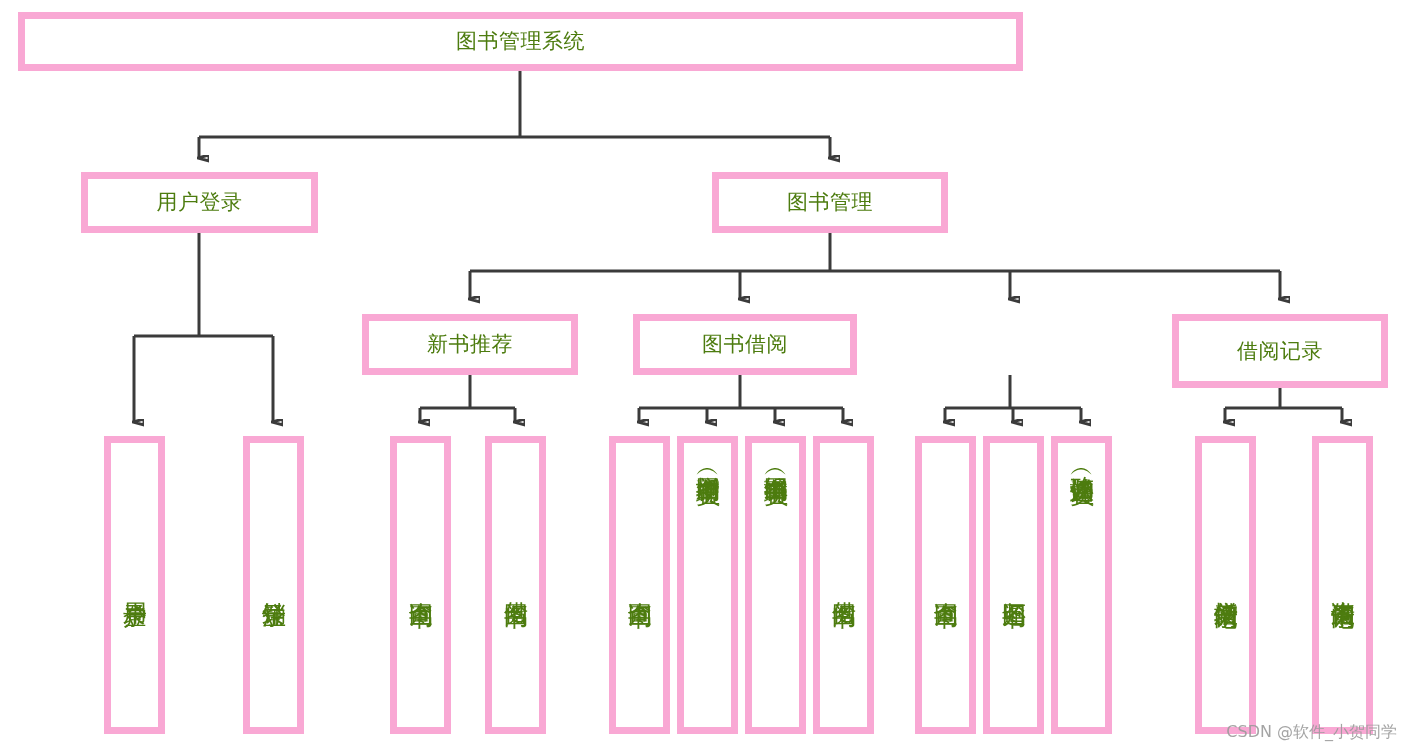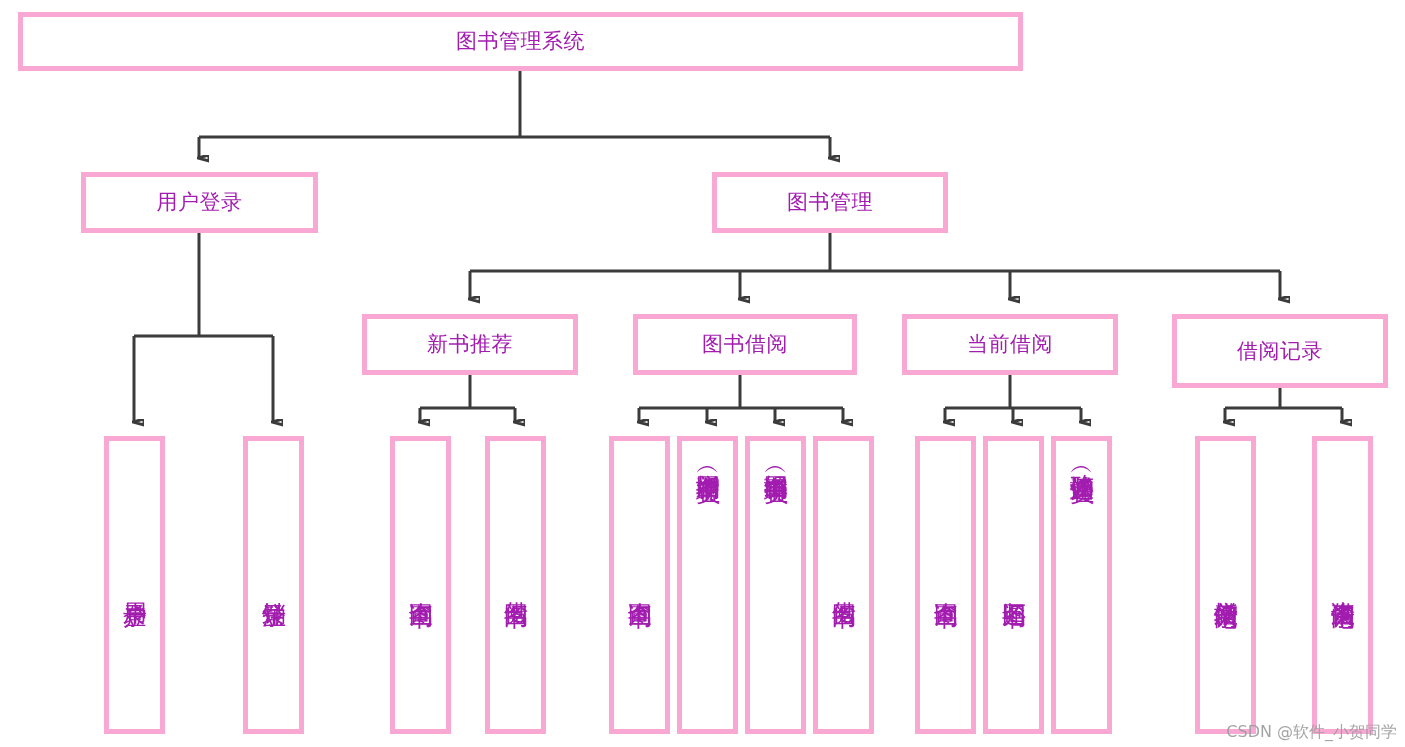--- a/index.html
+++ b/index.html
@@ -9,26 +9,26 @@
     font-family:"DejaVu Sans","Liberation Sans",sans-serif;
     overflow:hidden;
     position:relative;
   }
   #diagram{
     position:absolute;left:0;top:0;width:1405px;height:747px;
   }
   .node{
     position:absolute;
     box-sizing:border-box;
-    border:5px solid #f9a8d4;
+    border:7px solid #f9a8d4;
     background:#ffffff;
     display:flex;
     align-items:center;
     justify-content:center;
-    color:#a21caf;
+    color:#4d7c0f;
     z-index:2;
   }
   .node .lbl{
     font-size:21px;
     line-height:1.15;
     letter-spacing:0.5px;
     white-space:nowrap;
   }
   
   .node.vert{
@@ -133,23 +133,20 @@
   <div class="node" style="left:712px;top:172px;width:236px;height:61px;">
     <span class="lbl">图书管理</span>
   </div>
 
   <div class="node" style="left:362px;top:314px;width:216px;height:61px;">
     <span class="lbl">新书推荐</span>
   </div>
   <div class="node" style="left:633px;top:314px;width:224px;height:61px;">
     <span class="lbl">图书借阅</span>
   </div>
-  <div class="node" style="left:902px;top:314px;width:216px;height:61px;">
-    <span class="lbl">当前借阅</span>
-  </div>
   <div class="node" style="left:1172px;top:314px;width:216px;height:74px;">
     <span class="lbl">借阅记录</span>
   </div>
 
   <div class="node vert center" style="left:104px;top:436px;width:61px;height:298px;">
     <span class="lbl">用户登录</span>
   </div>
   <div class="node vert center" style="left:243px;top:436px;width:61px;height:298px;">
     <span class="lbl">注销登录</span>
   </div>

